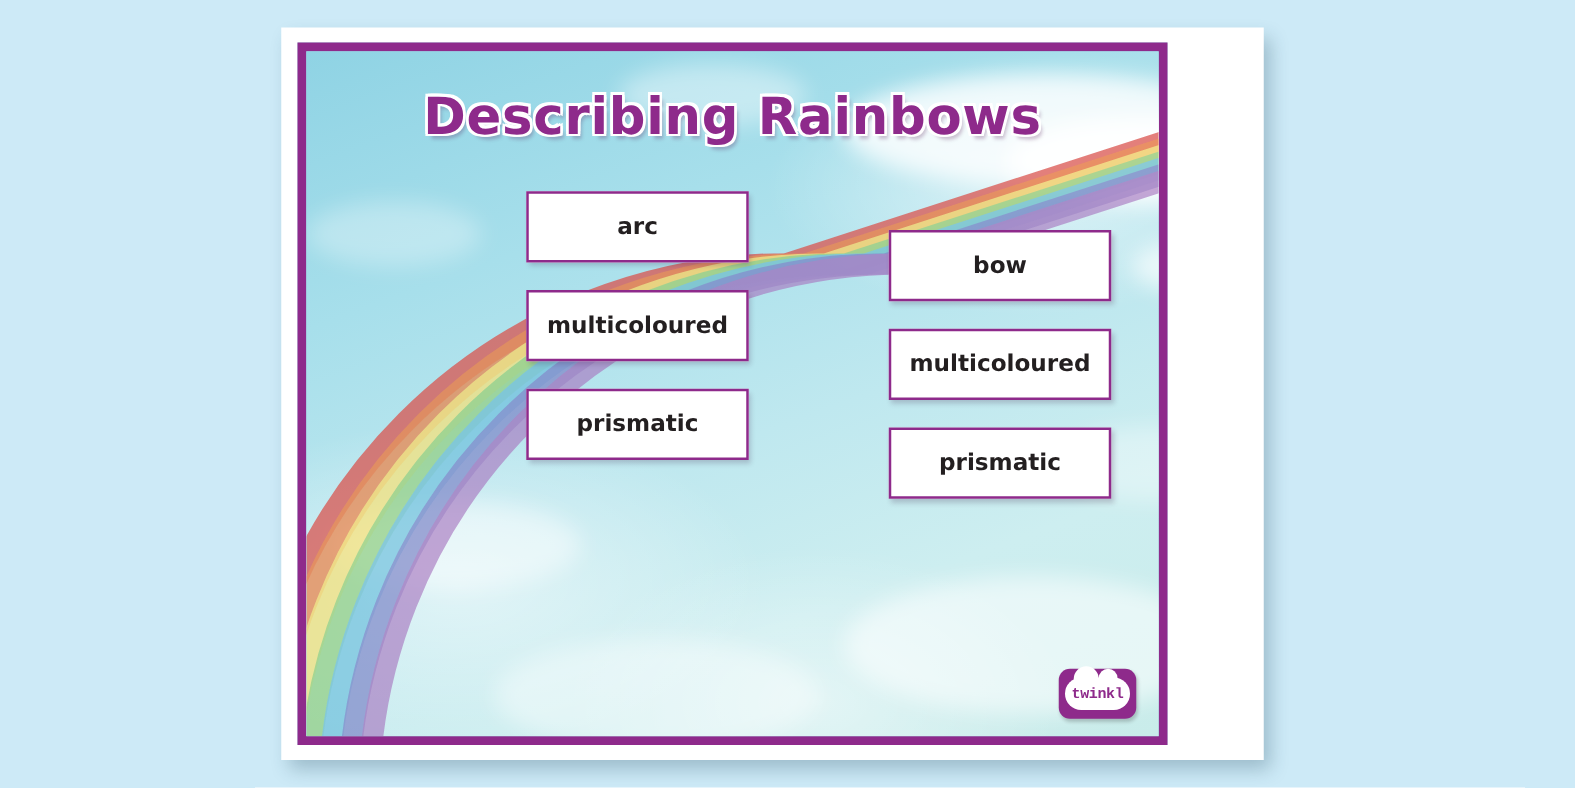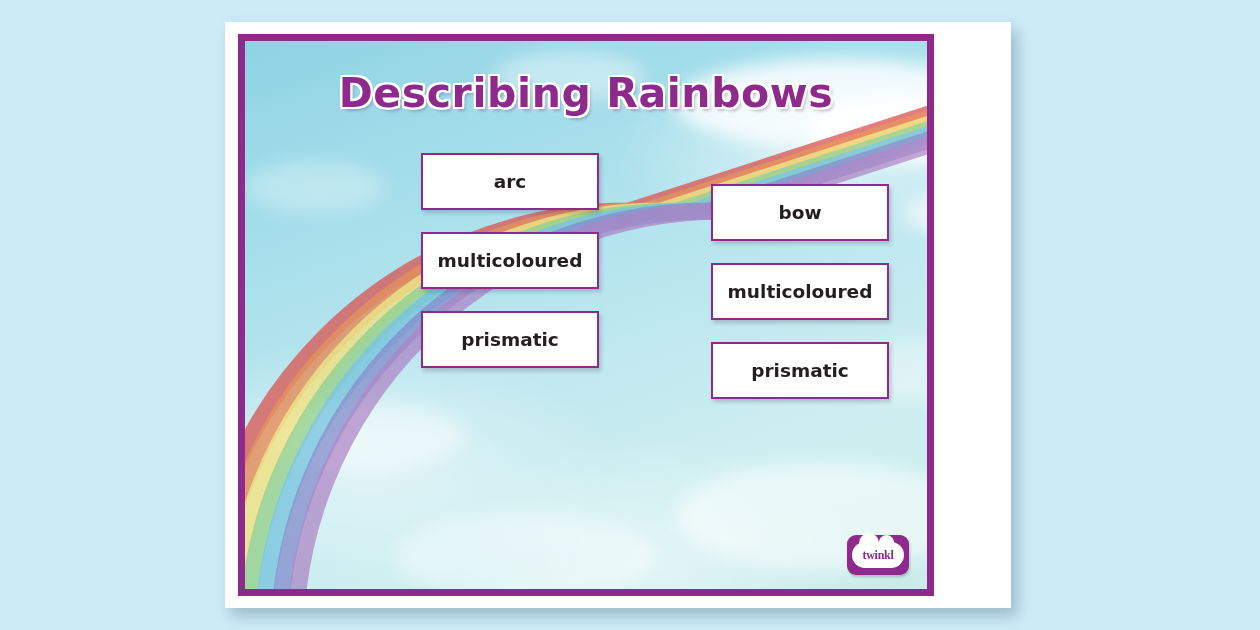--- a/index.html
+++ b/index.html
@@ -166,21 +166,21 @@
     border-radius: 50%;
   }
   .logo-cloud:before { width: 20px; height: 20px; left: 7px; top: -9px; }
   .logo-cloud:after { width: 15px; height: 15px; left: 27px; top: -7px; }
   .logo-text {
     position: absolute;
     inset: 0;
     display: flex;
     align-items: center;
     justify-content: center;
-    font-family: Liberation Serif, serif;
+    font-family: Liberation Mono, monospace;
     font-size: 12px;
     font-weight: bold;
     color: #8e2a8b;
     letter-spacing: -0.3px;
     z-index: 2;
   }
 </style>
 </head>
 <body>
 

